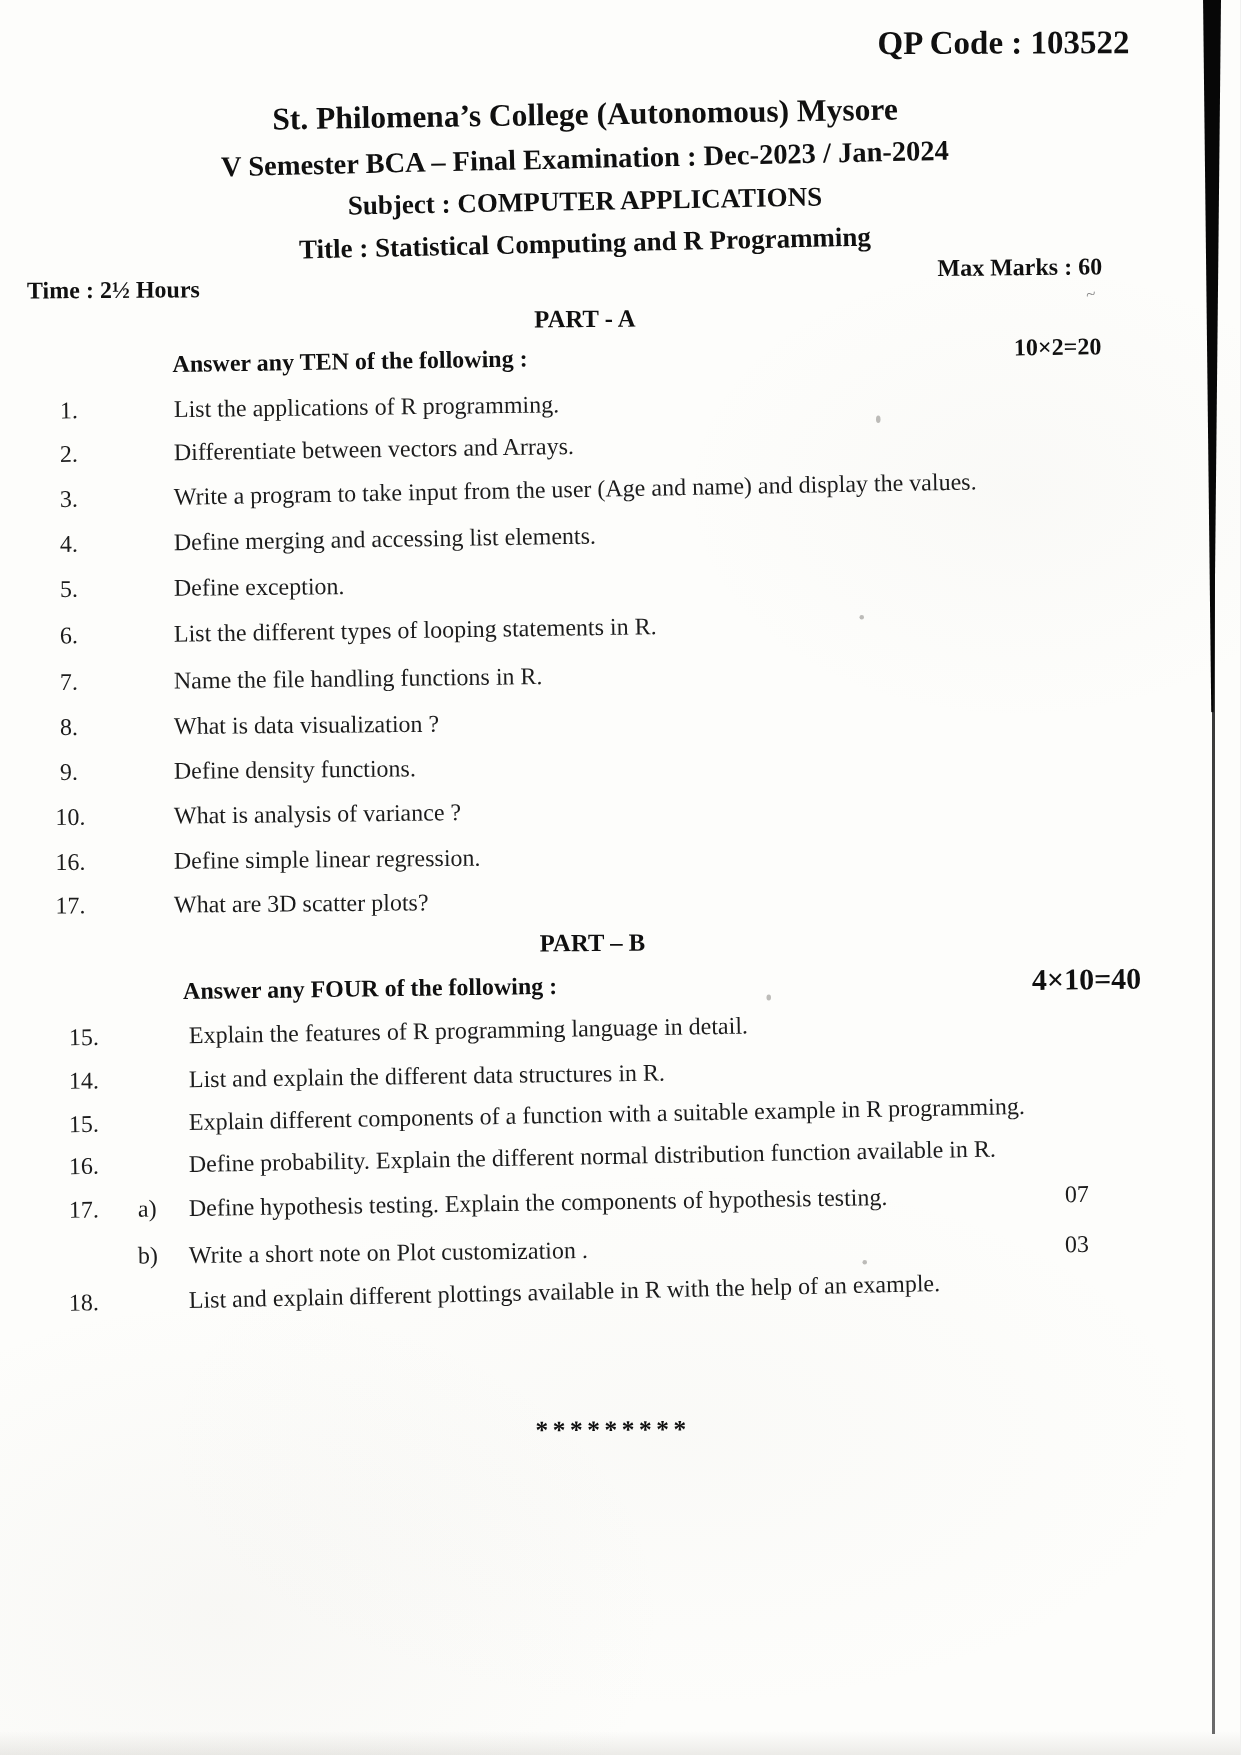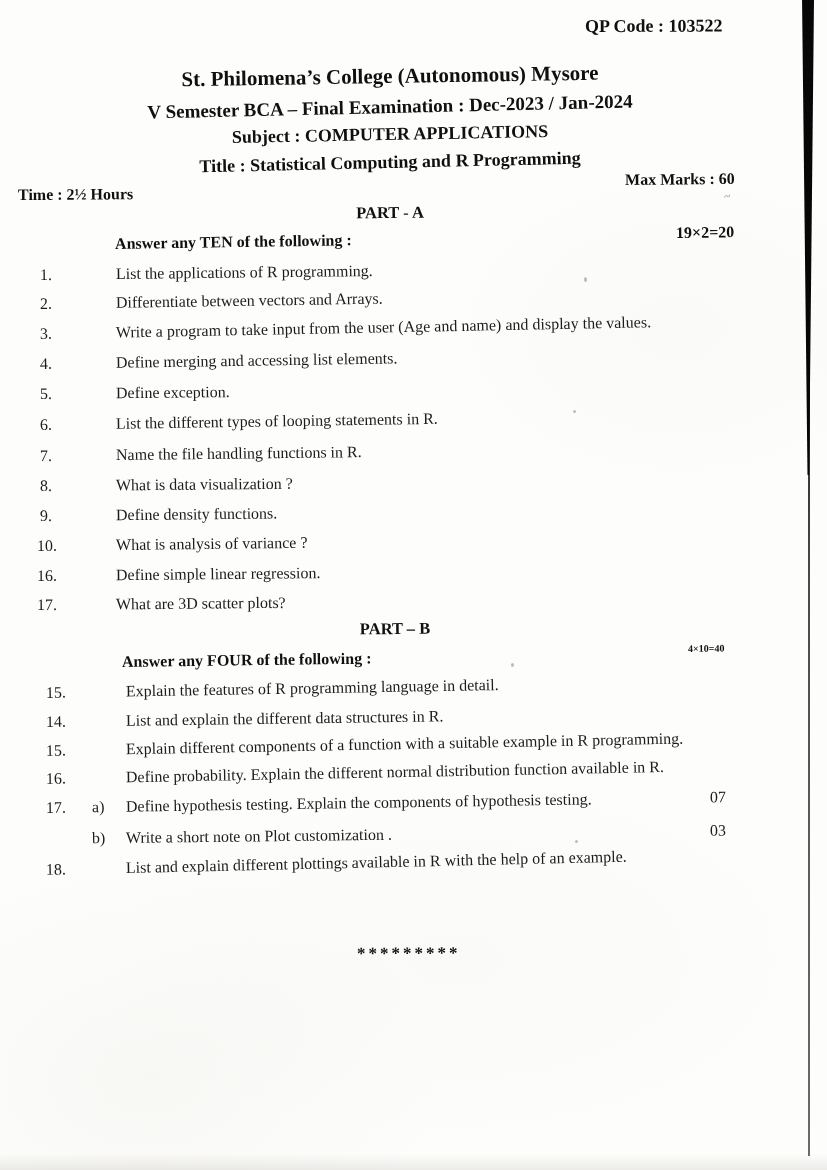--- a/index.html
+++ b/index.html
@@ -43,31 +43,31 @@
 
   <div class="edge-line"></div>
   <div class="edge-wedge"></div>
   <div class="bottom-shade"></div>
   <div class="speck" style="left:584px;top:277px;width:3px;height:5px;"></div>
   <div class="speck" style="left:573px;top:410px;width:3px;height:3px;"></div>
   <div class="speck" style="left:511px;top:663px;width:3px;height:4px;"></div>
   <div class="speck" style="left:575px;top:840px;width:3px;height:3px;"></div>
   <div class="squiggle" style="left:724px;top:189px;">~</div>
 
-  <div class="line b" style="left:585px;top:16px;font-size:18px;transform:rotate(-0.2deg);">QP Code : 103522</div>
+  <div class="line b" style="left:585px;top:16px;font-size:22px;transform:rotate(-0.2deg);">QP Code : 103522</div>
 
   <div class="center b" style="top:64px;font-size:21px;transform:rotate(-0.9deg);">St. Philomena’s College (Autonomous) Mysore</div>
   <div class="center b" style="top:96px;font-size:19px;transform:rotate(-1.3deg);">V Semester BCA – Final Examination : Dec-2023 / Jan-2024</div>
   <div class="center b" style="top:124px;font-size:18px;transform:rotate(-1.1deg);">Subject : COMPUTER APPLICATIONS</div>
   <div class="center b" style="top:152px;font-size:18px;transform:rotate(-1.3deg);">Title : Statistical Computing and R Programming</div>
   <div class="line b" style="left:625px;top:171px;font-size:16px;transform:rotate(-0.6deg);">Max Marks : 60</div>
   <div class="line b" style="left:18px;top:186px;font-size:16px;transform:rotate(-0.4deg);">Time : 2½ Hours</div>
 
   <div class="center b" style="top:203px;font-size:16.5px;transform:rotate(-0.5deg);">PART - A</div>
-  <div class="line b" style="left:676px;top:224px;font-size:16px;transform:rotate(-0.8deg);">19×2=20</div>
+  <div class="line b" style="left:676px;top:224px;font-size:16px;transform:rotate(-0.8deg);">10×2=20</div>
   <div class="line b" style="left:115px;top:235px;font-size:16px;transform:rotate(-0.9deg);">Answer any TEN of the following :</div>
 
   <div class="q" style="top:266px;transform:rotate(-0.7deg);">
     <span class="qno">1.</span>
     <span class="qtx">List the applications of R programming.</span>
   </div>
   <div class="q" style="top:295px;transform:rotate(-0.9deg);">
     <span class="qno">2.</span>
     <span class="qtx">Differentiate between vectors and Arrays.</span>
   </div>
@@ -106,21 +106,21 @@
   <div class="q" style="top:567px;transform:rotate(-0.6deg);">
     <span class="qno" style="left:37px;">16.</span>
     <span class="qtx">Define simple linear regression.</span>
   </div>
   <div class="q" style="top:596px;transform:rotate(-0.5deg);">
     <span class="qno" style="left:37px;">17.</span>
     <span class="qtx">What are 3D scatter plots?</span>
   </div>
 
   <div class="center b" style="top:619px;left:5px;font-size:16.5px;transform:rotate(-0.5deg);">PART – B</div>
-  <div class="line b" style="left:688px;top:643px;font-size:10px;transform:rotate(-0.7deg);">4×10=40</div>
+  <div class="line b" style="left:688px;top:643px;font-size:20px;transform:rotate(-0.7deg);">4×10=40</div>
   <div class="line b" style="left:122px;top:653px;font-size:16px;transform:rotate(-0.8deg);">Answer any FOUR of the following :</div>
 
   <div class="q qb" style="top:684px;transform:rotate(-1.0deg);">
     <span class="qno">15.</span>
     <span class="qtx">Explain the features of R programming language in detail.</span>
   </div>
   <div class="q qb" style="top:713px;transform:rotate(-0.8deg);">
     <span class="qno">14.</span>
     <span class="qtx">List and explain the different data structures in R.</span>
   </div>

